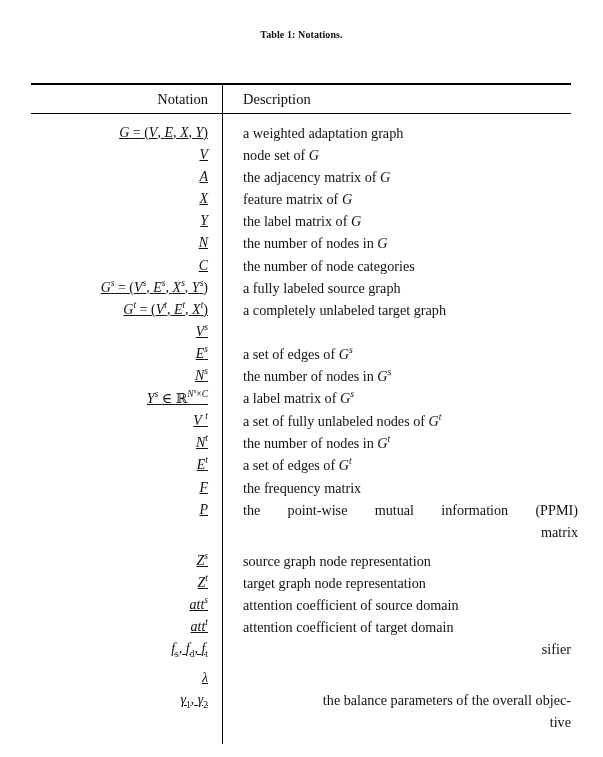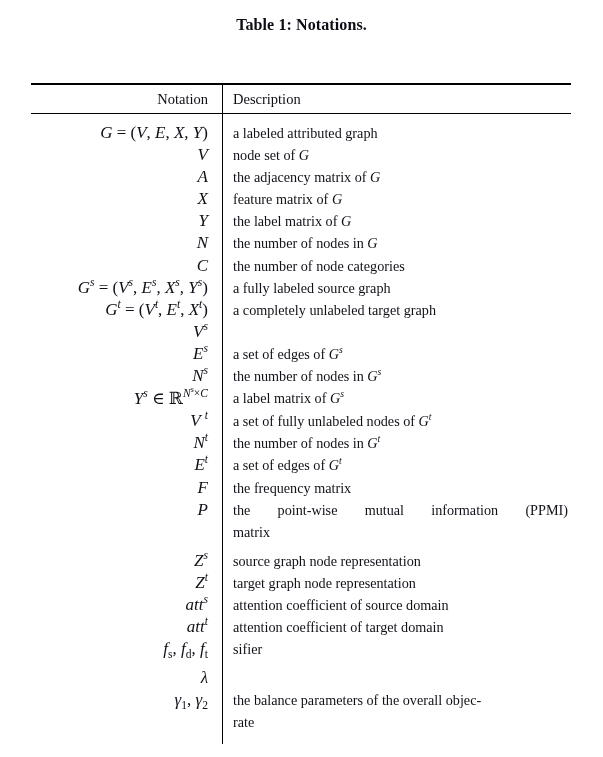--- a/index.html
+++ b/index.html
@@ -19,24 +19,24 @@
   .page {
     width: 603px;
     height: 757px;
     position: relative;
     box-sizing: border-box;
   }
 
   
   .caption {
     text-align: center;
-    font-size: 16px;
+    font-size: 10px;
     font-weight: bold;
     letter-spacing: 0.1px;
-    padding-top: 16px;
+    padding-top: 29px;
     color: #0d0d16;
   }
 
   
   .table-wrap {
     position: absolute;
     left: 31px;
     top: 83px;
     width: 540px;
   }
@@ -76,21 +76,21 @@
   .col-notation {
     width: 191px;
     flex: 0 0 191px;
     text-align: right;
     box-sizing: border-box;
     padding-right: 14px;
   }
   .col-desc {
     flex: 1 1 auto;
     box-sizing: border-box;
-    padding-left: 11px;
+    padding-left: 21px;
   }
 
   
   .head {
     height: 28px;
   }
   .head .col-notation,
   .head .col-desc {
     font-size: 14.5px;
     line-height: 28px;
@@ -98,31 +98,33 @@
   }
   .head .col-desc { text-align: left; }
 
   
   .body-rows { padding-top: 8px; padding-bottom: 10px; }
 
   .row.data {
     min-height: 22.1px;
   }
   .row.data .col-notation {
-    font-size: 17px;
+    font-size: 14px;
     line-height: 22.1px;
     white-space: nowrap;
+    text-decoration: underline;
   }
   .row.data .col-desc {
     font-size: 14.2px;
     line-height: 22.1px;
     text-align: left;
   }
   .row.data.two-line .col-desc {
     line-height: 22.1px;
+    text-align: right;
   }
 
   
   .mi {
     font-family: "Liberation Serif", "DejaVu Serif", serif;
     font-style: italic;
   }
   .mn, .mo {
     font-family: "Liberation Serif", "DejaVu Serif", serif;
     font-style: normal;
@@ -179,21 +181,21 @@
         <div class="col-notation">Notation</div>
         <div class="col-desc">Description</div>
       </div>
 
       <div class="rule-thin"></div>
 
       <div class="body-rows">
 
         <div class="row data">
           <div class="col-notation"><span class="mi">G</span> <span class="mo">=</span> <span class="mo">(</span><span class="mi">V</span><span class="mo">,</span> <span class="mi">E</span><span class="mo">,</span> <span class="mi">X</span><span class="mo">,</span> <span class="mi">Y</span><span class="mo">)</span></div>
-          <div class="col-desc">a labeled attributed graph</div>
+          <div class="col-desc">a weighted adaptation graph</div>
         </div>
 
         <div class="row data">
           <div class="col-notation"><span class="mi">V</span></div>
           <div class="col-desc">node set of <span class="mi">G</span></div>
         </div>
 
         <div class="row data">
           <div class="col-notation"><span class="mi">A</span></div>
           <div class="col-desc">the adjacency matrix of <span class="mi">G</span></div>
@@ -314,21 +316,21 @@
         <div class="gap-row"></div>
 
         <div class="row data">
           <div class="col-notation"><span class="greek">λ</span></div>
         </div>
 
         <div class="row data two-line">
           <div class="col-notation"><span class="greek">γ</span><span class="sub">1</span><span class="mo">,</span> <span class="greek">γ</span><span class="sub">2</span></div>
           <div class="col-desc">
             <span class="desc-cont">the balance parameters of the overall objec-</span>
-            <span class="desc-cont">rate</span>
+            <span class="desc-cont">tive</span>
           </div>
         </div>
 
       </div>
     </div>
 
   </div>
 </div>
 
 </body></html>

